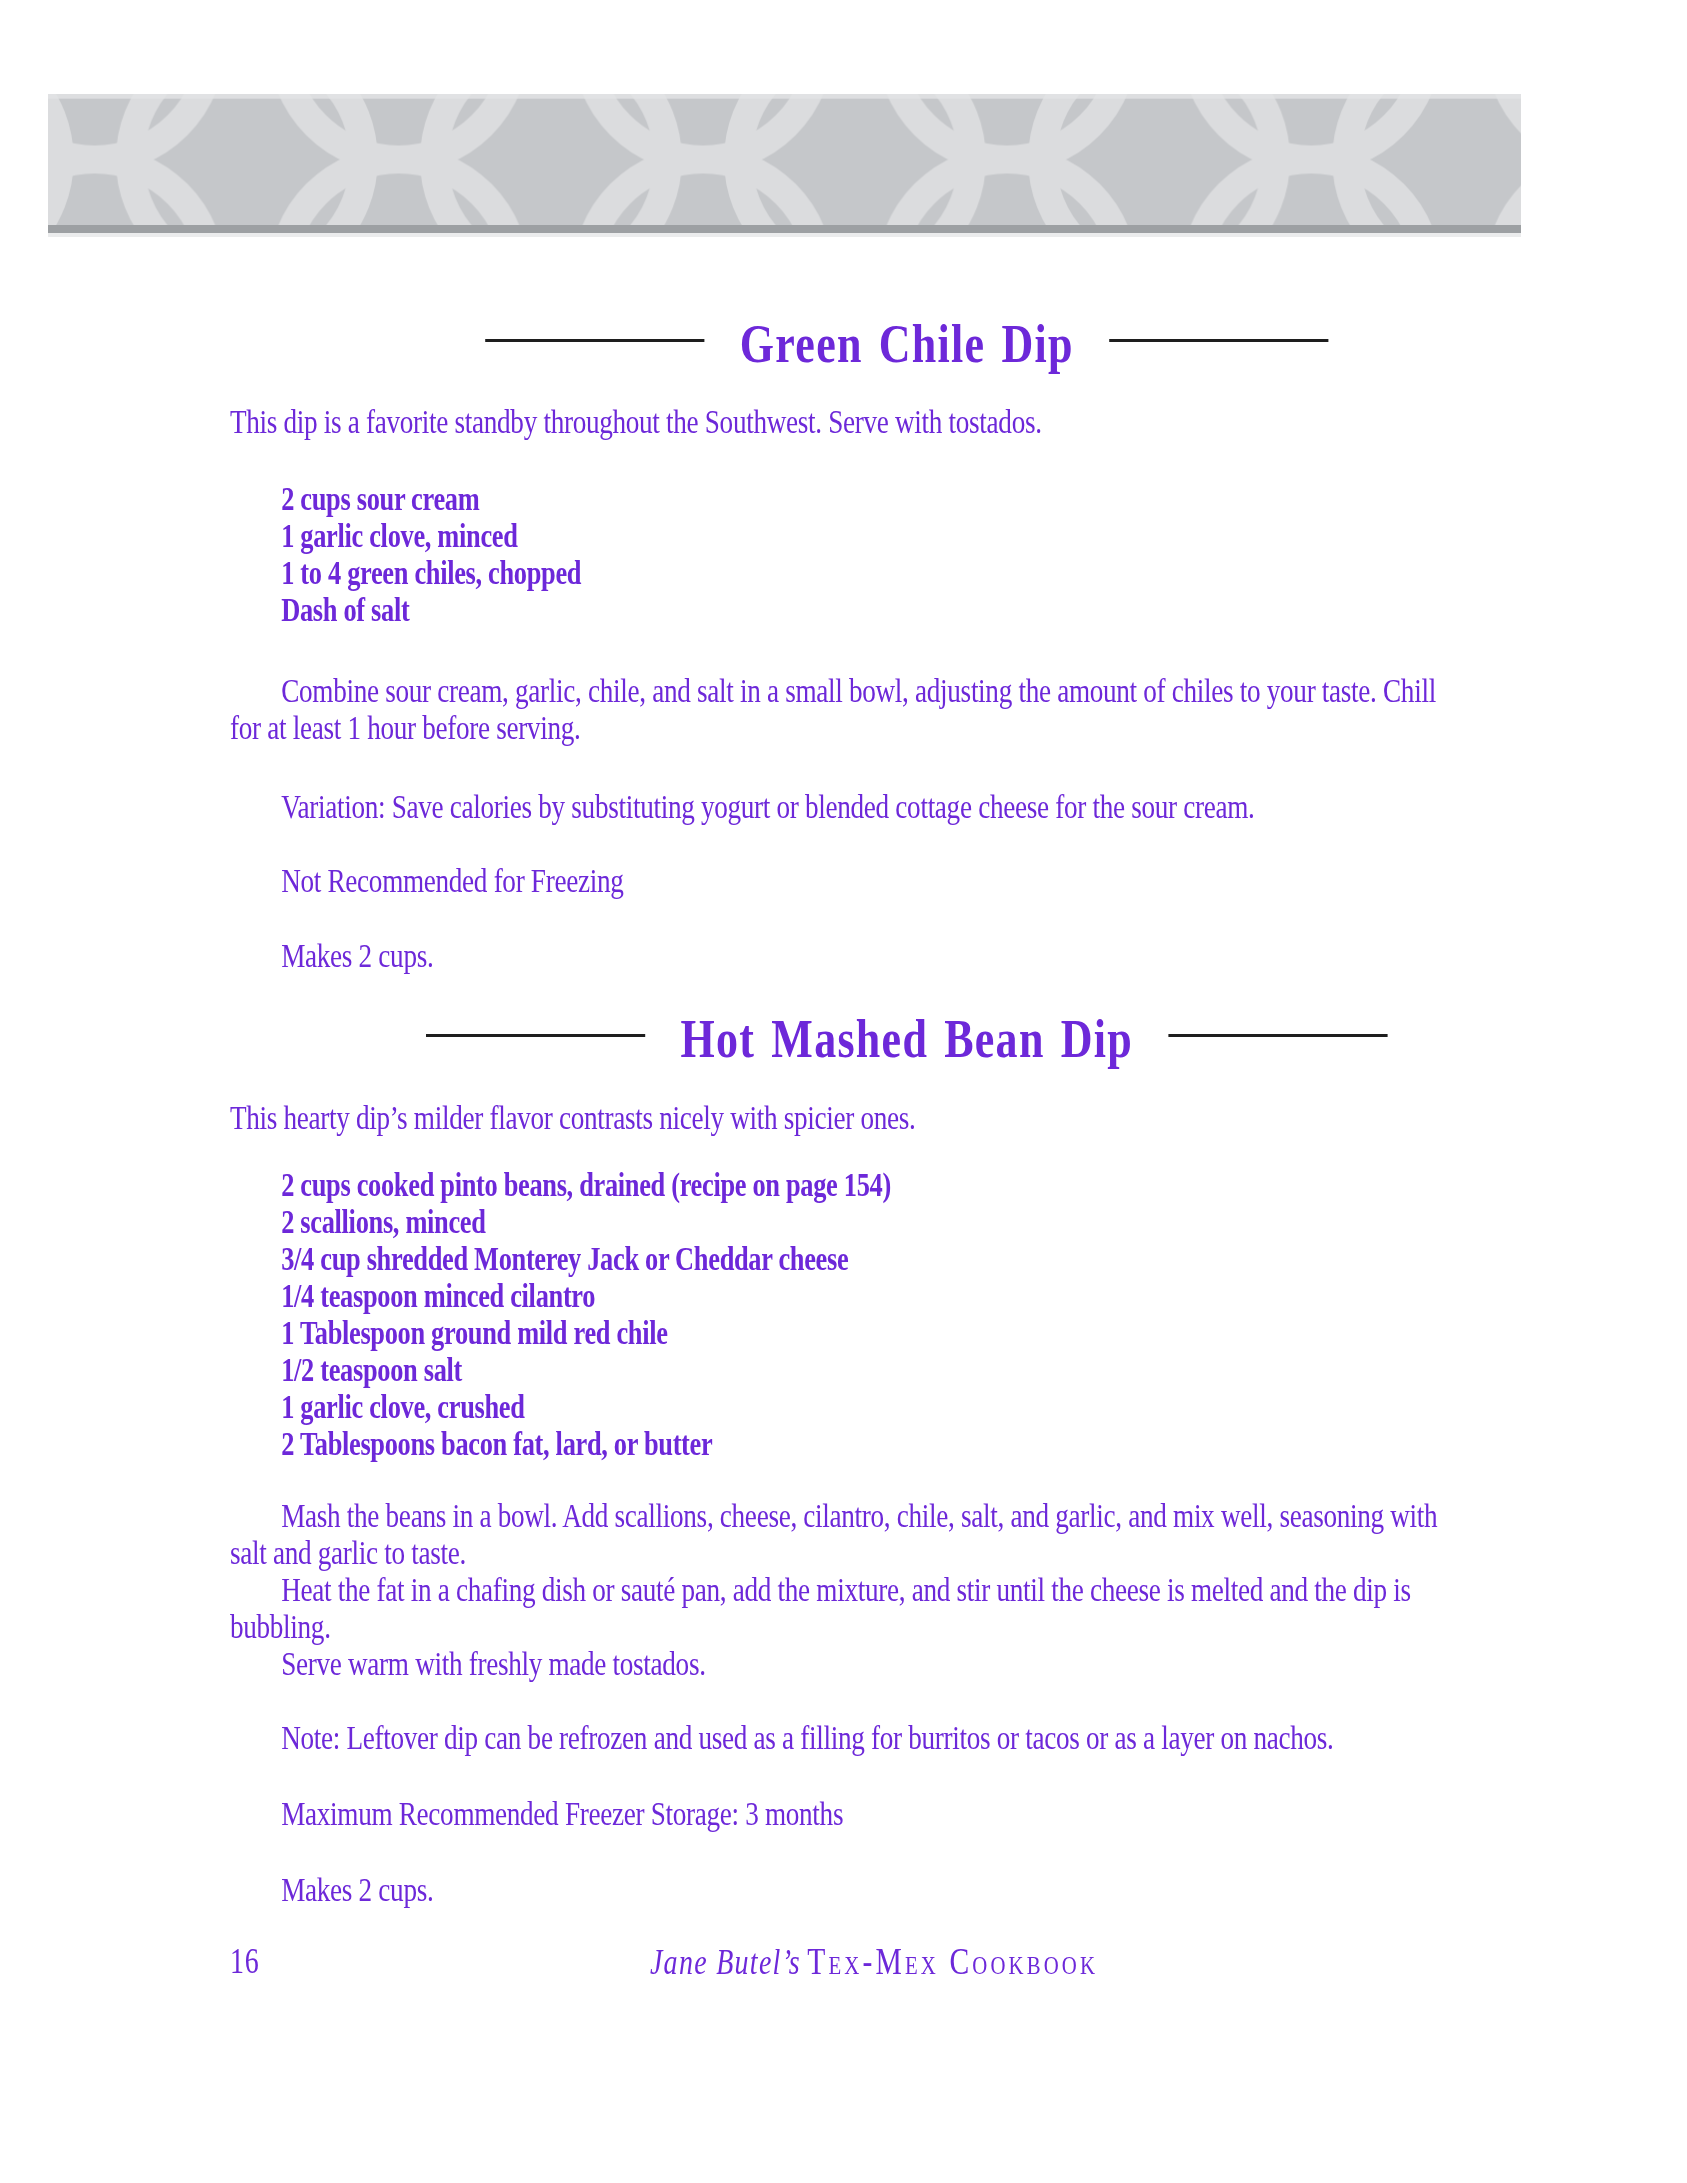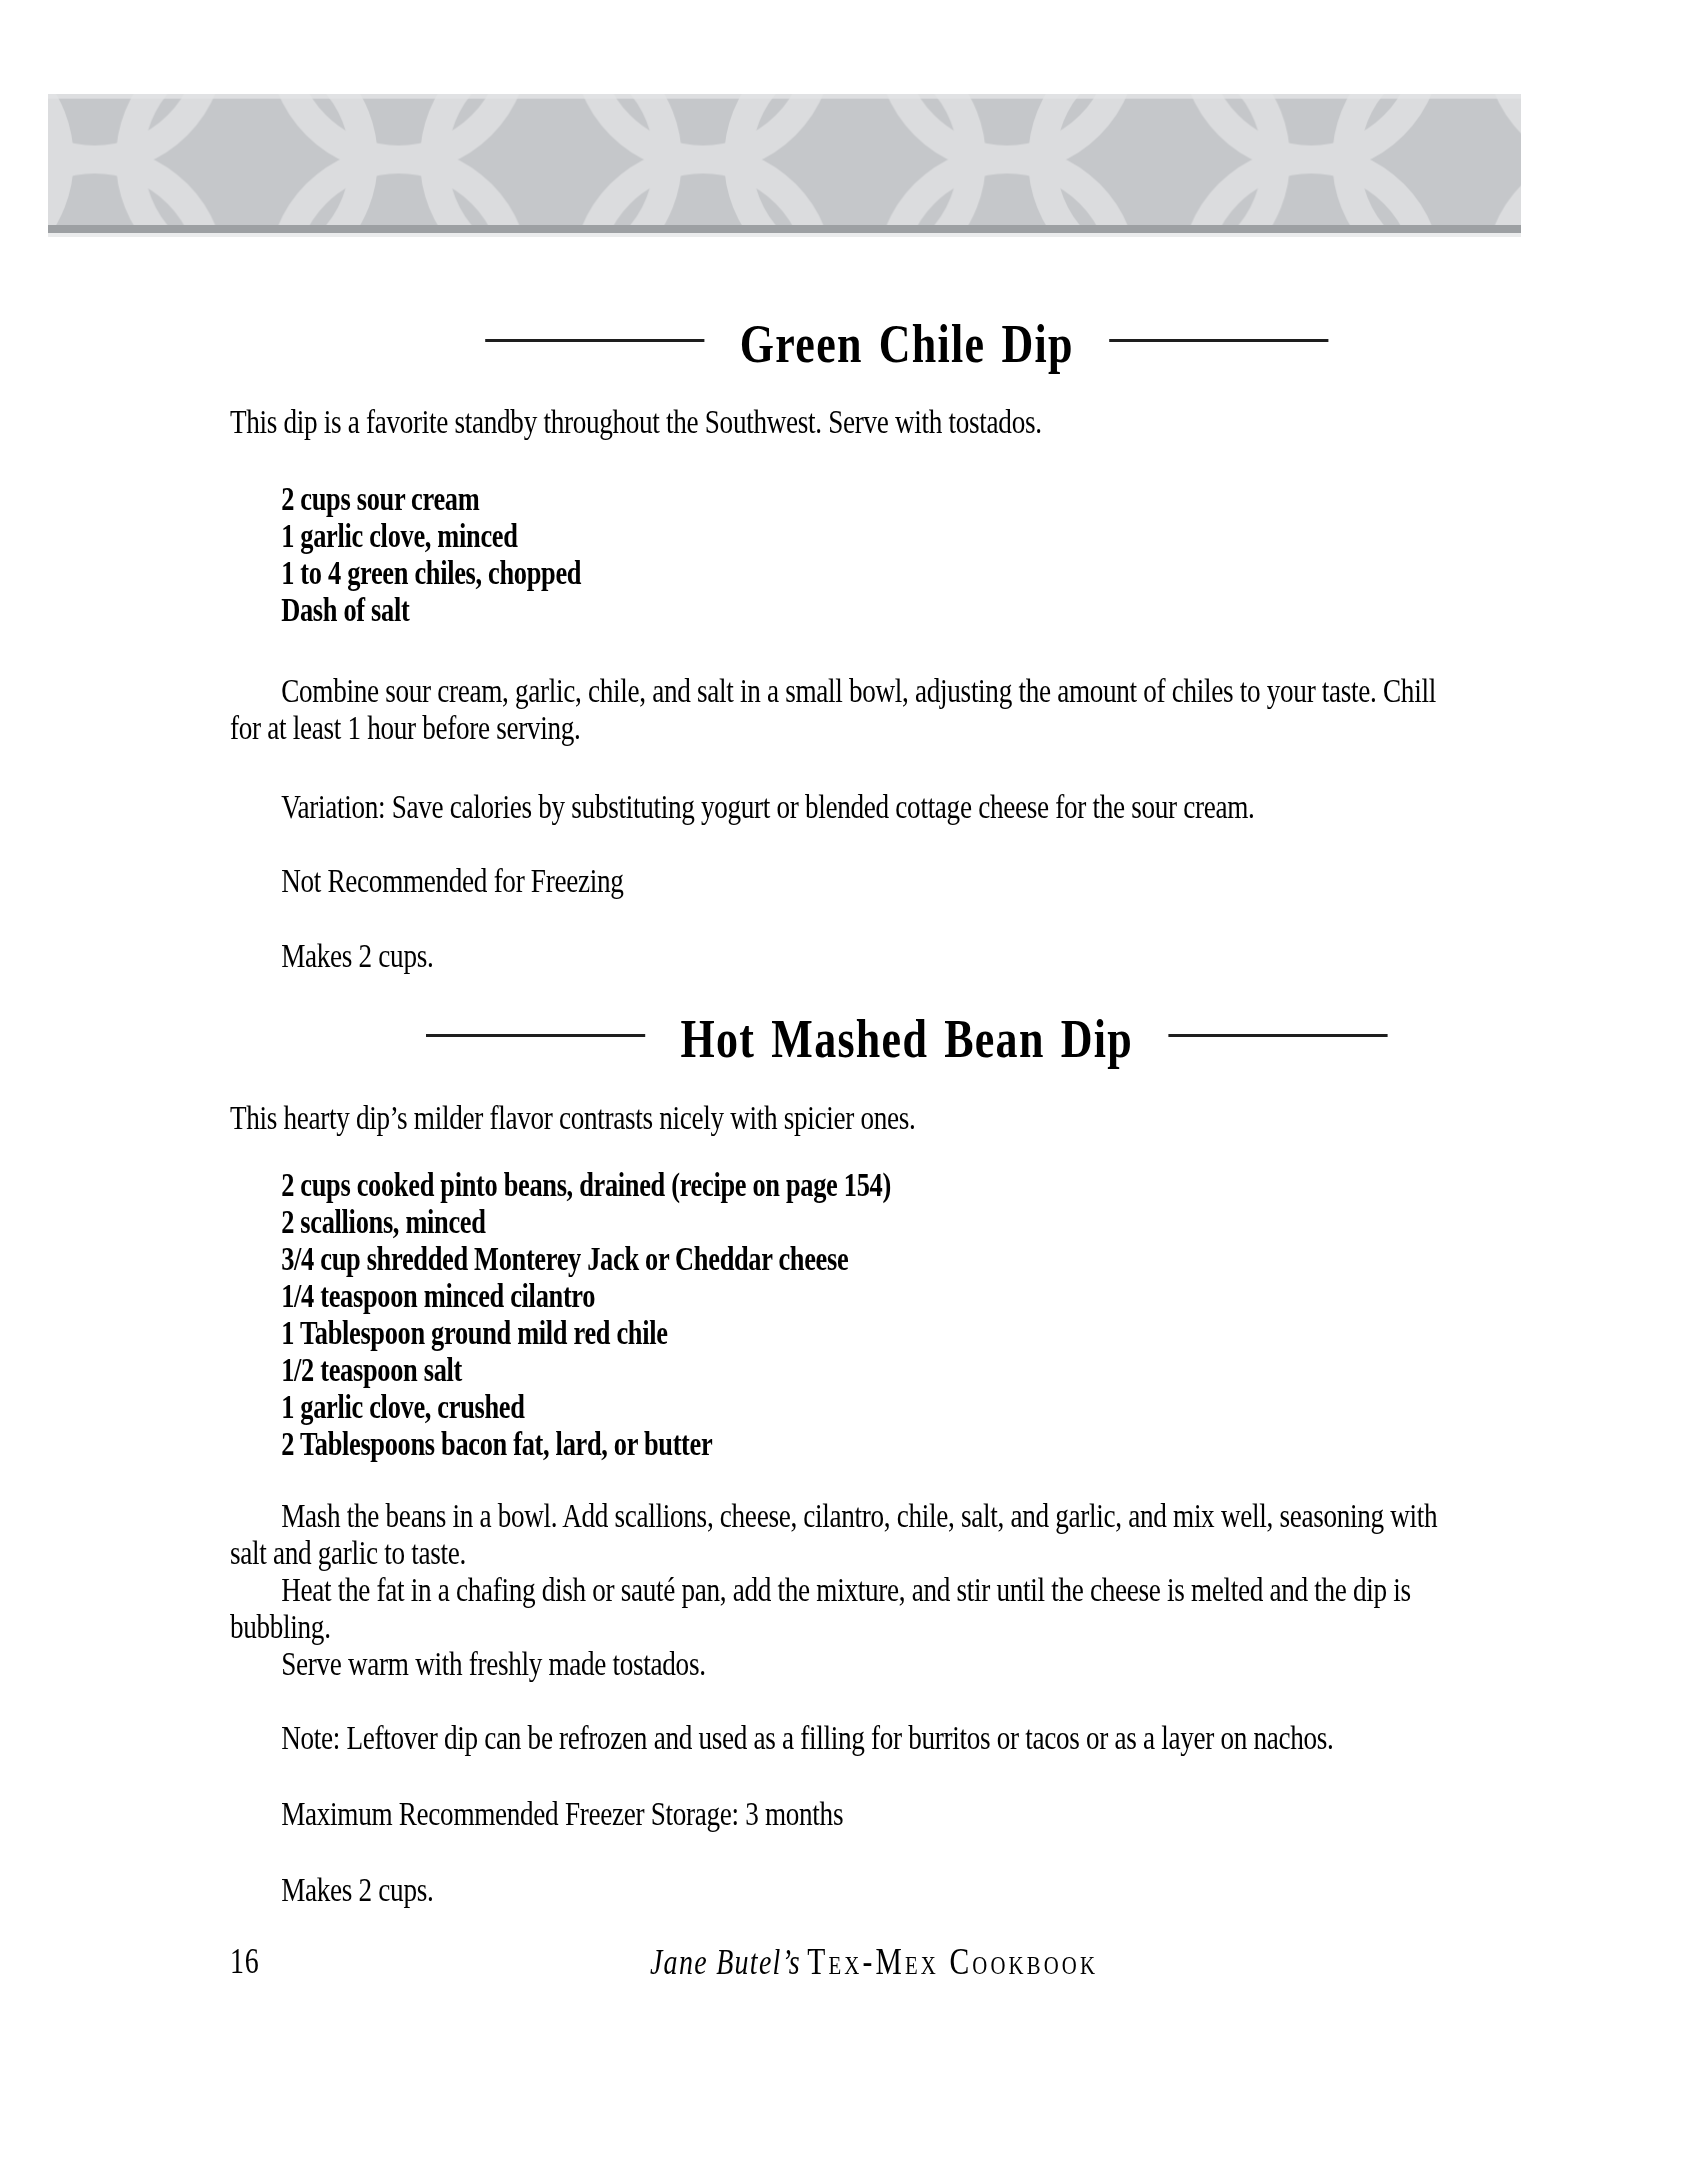--- a/index.html
+++ b/index.html
@@ -3,21 +3,21 @@
 <meta charset="utf-8">
 <style>
   html, body { margin: 0; padding: 0; background: #ffffff; }
   .page {
     position: relative;
     width: 1521px;
     height: 2183px;
     background: #ffffff;
     overflow: hidden;
     font-family: "Liberation Serif", "DejaVu Serif", serif;
-    color: #000000;
+    color: #6d28d9;
   }
 
   
   .header-band {
     position: absolute;
     left: 48px;
     top: 94px;
     width: 1593px;
     height: 143px;
   }

